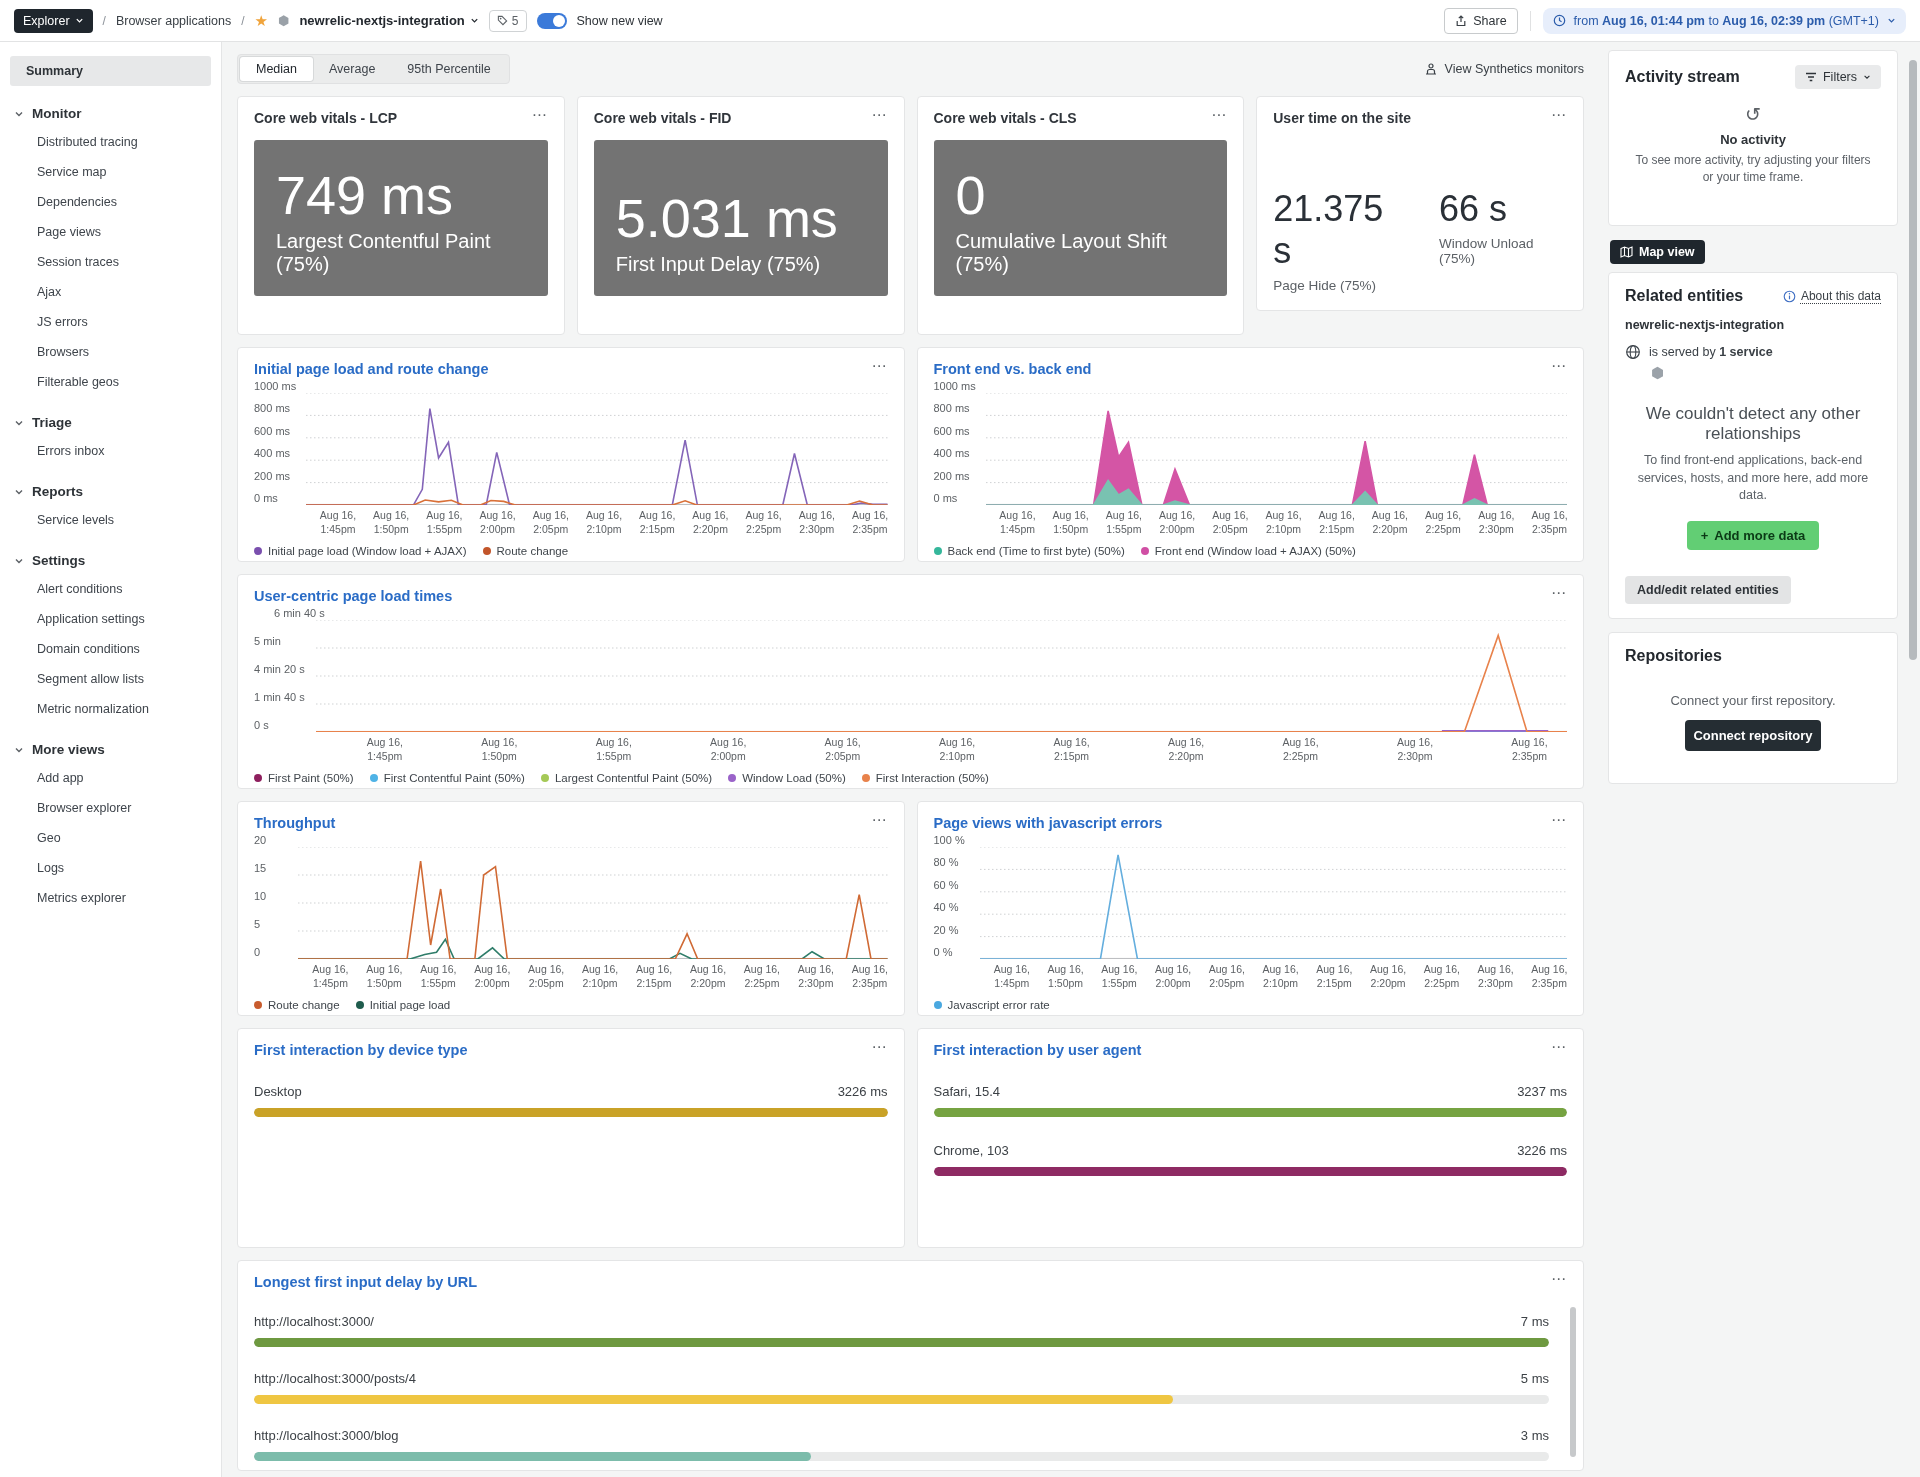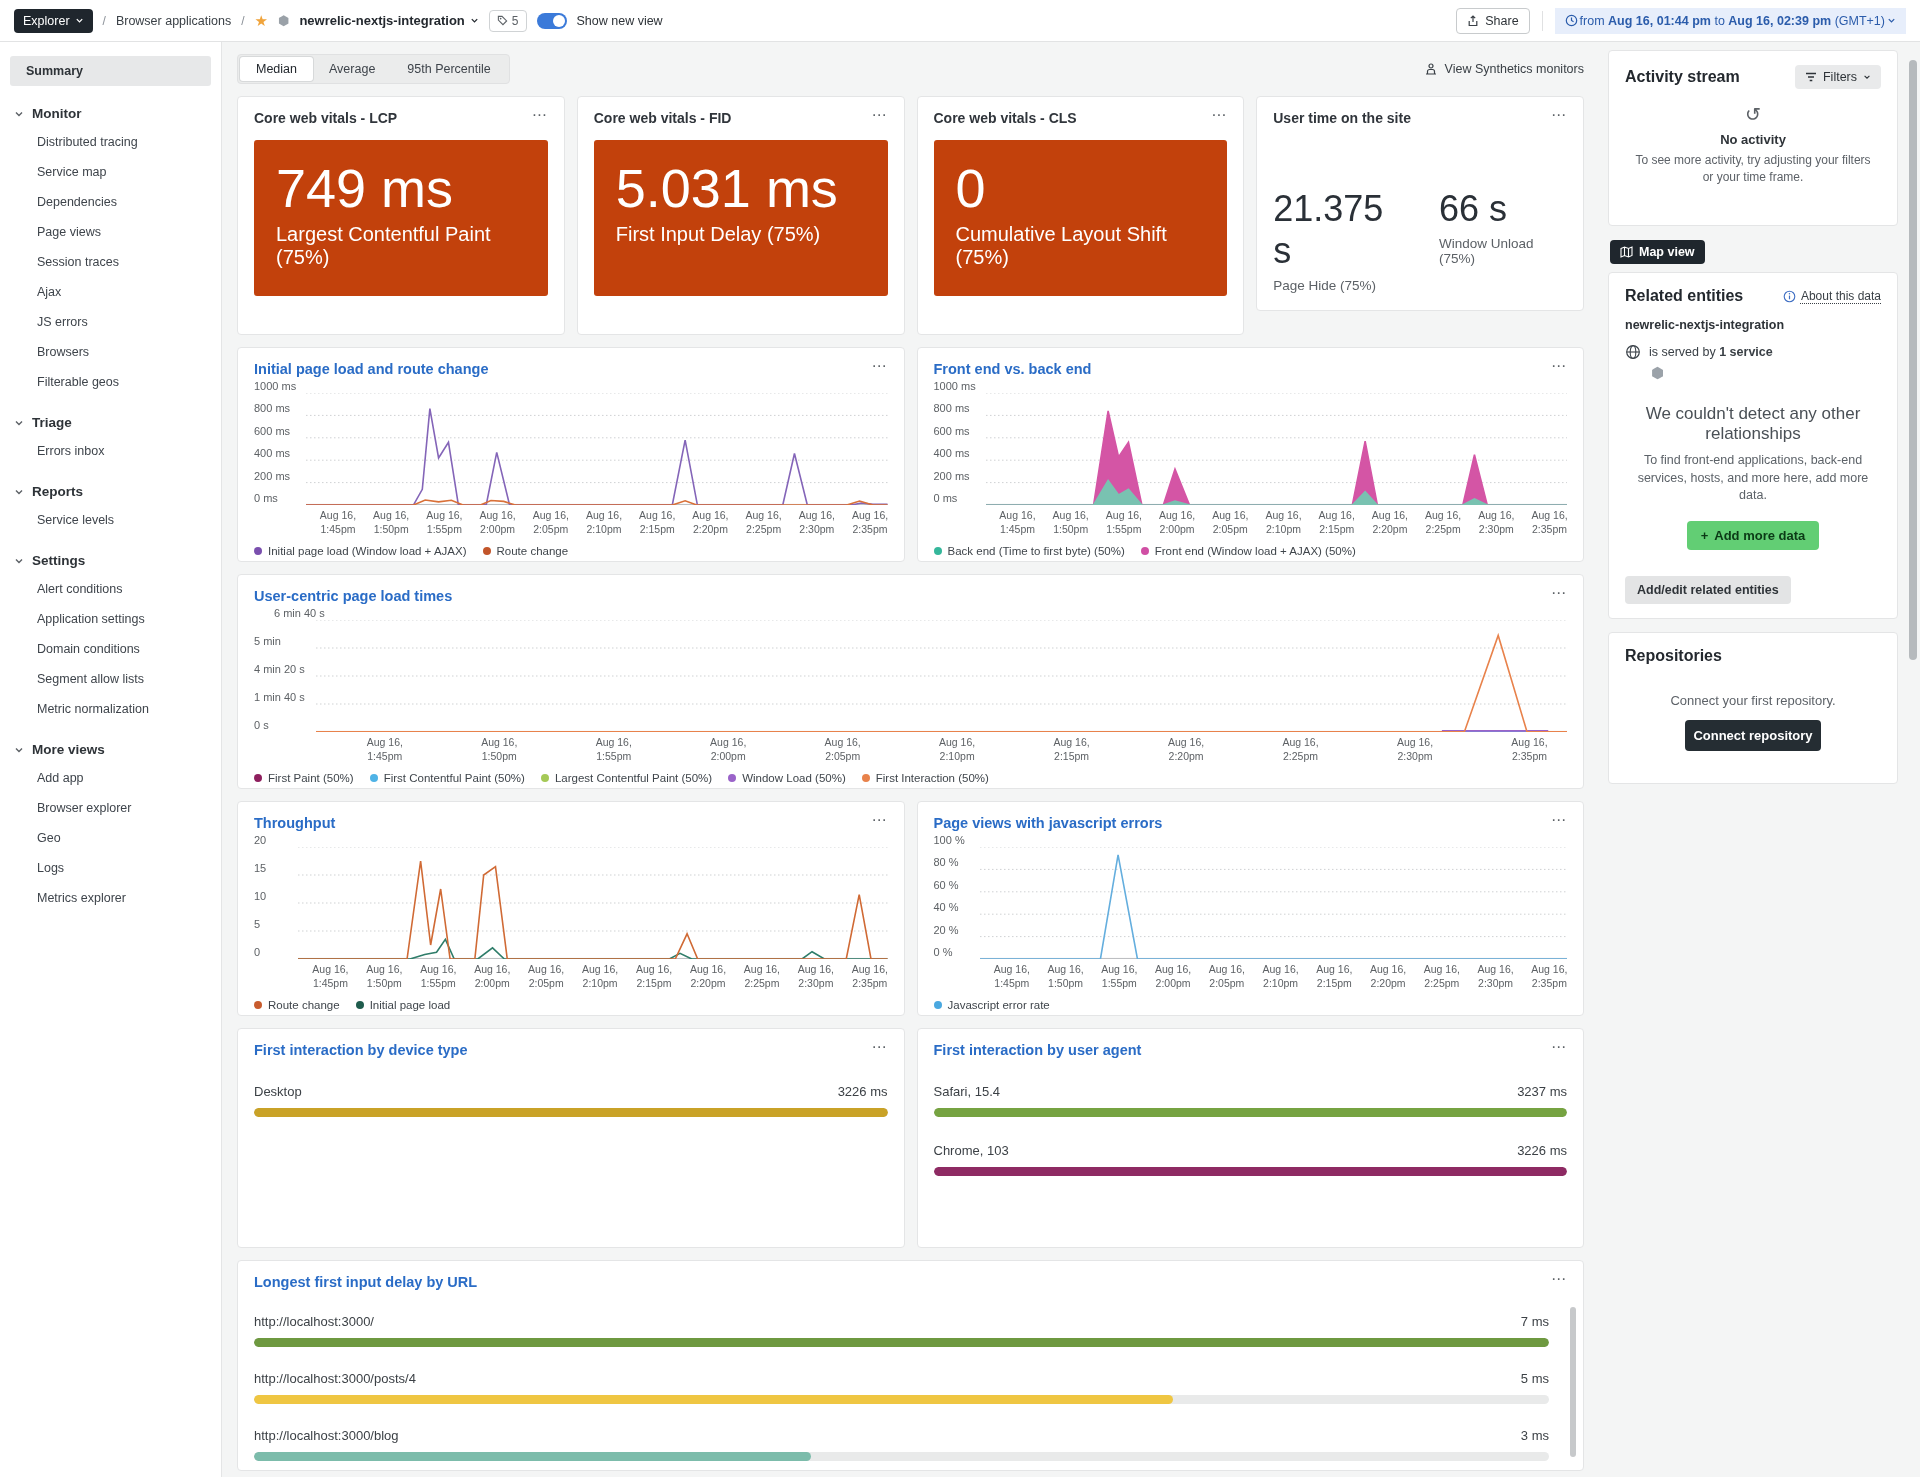--- a/index.html
+++ b/index.html
@@ -16,21 +16,21 @@
   .star-icon { color:#f0a43c; font-size:15px; line-height:1; cursor:pointer; }
   .hex-icon { color:#9aa1a8; font-size:13px; line-height:1; }
   .entity-name { font-size:13px; font-weight:bold; color:#23282e; display:flex; align-items:center; gap:5px; cursor:pointer; }
   .tag-badge { border:1px solid #d0d3d5; border-radius:4px; padding:3px 7px; display:flex; align-items:center; gap:4px; font-size:12px; color:#5c6166; background:#fff; cursor:pointer; }
   .toggle { width:30px; height:16px; border-radius:9px; background:#3b7ad9; position:relative; cursor:pointer; }
   .toggle .knob { position:absolute; right:2px; top:2px; width:12px; height:12px; background:#fff; border-radius:50%; }
   .toggle-label { font-size:12.5px; color:#2e3338; }
   .tb-right { display:flex; align-items:center; gap:12px; }
   .share-btn { border:1px solid #c8cbcd; background:#fff; border-radius:4px; padding:5px 10px; font-size:12.5px; color:#2e3338; display:flex; align-items:center; gap:6px; cursor:pointer; font-family:inherit; }
   .tb-divider { width:1px; height:20px; background:#e0e1e2; }
-  .time-chip { background:#e7eefb; border-radius:0; padding:6px 10px; display:flex; align-items:center; gap:2px; font-size:12.5px; color:#2b5cab; cursor:pointer; }
+  .time-chip { background:#e7eefb; border-radius:8px; padding:6px 10px; display:flex; align-items:center; gap:8px; font-size:12.5px; color:#2b5cab; cursor:pointer; }
   .time-chip b { font-weight:bold; }
 
   
   .body-row { display:flex; flex:1; min-height:0; }
   .sidebar { width:222px; background:#fff; border-right:1px solid #e4e5e6; padding:12px 0 0 0; flex:0 0 auto; }
   .side-summary { margin:2px 10px 8px 10px; background:#e7e8e9; border-radius:3px; padding:8px 16px; font-size:12.5px; font-weight:bold; color:#2e3338; cursor:pointer; }
   .side-section { display:flex; align-items:center; gap:8px; padding:12px 14px 6px 14px; font-size:13.5px; font-weight:bold; color:#2e3338; cursor:pointer; margin-top:6px; }
   .side-section svg { color:#5c6166; }
   .side-item { padding:8px 16px 8px 37px; font-size:12.5px; color:#3e444b; cursor:pointer; }
 
@@ -43,21 +43,21 @@
 
   .card { background:#fff; border:1px solid #e4e5e6; border-radius:4px; position:relative; }
   .row { display:flex; gap:12px; margin-bottom:12px; }
   .card-title-row { display:flex; justify-content:space-between; align-items:flex-start; }
   .menu-dots { color:#5c6166; font-size:15px; line-height:10px; cursor:pointer; letter-spacing:1px; }
   .bb-title { font-size:14px; font-weight:bold; color:#30353b; }
   .chart-title { font-size:14.5px; font-weight:bold; color:#2a6cc6; cursor:pointer; }
 
   
   .bb-card { flex:1; height:239px; padding:13px 16px; }
-  .bb-box { margin-top:14px; height:156px; background:#c2410c; border-radius:3px; color:#fff; padding:20px 22px; display:flex; flex-direction:column; justify-content:flex-start; }
+  .bb-box { margin-top:14px; height:156px; background:#737373; border-radius:3px; color:#fff; padding:20px 22px; display:flex; flex-direction:column; justify-content:flex-end; }
   .bb-value { font-size:54px; font-weight:500; line-height:1.05; }
   .bb-label { font-size:20px; margin-top:6px; }
   .ut-card { flex:1; height:215px; padding:13px 16px; }
   .ut-metrics { display:flex; gap:34px; margin-top:62px; }
   .ut-value { font-size:36px; font-weight:500; color:#2a3037; }
   .ut-label { font-size:13.5px; color:#5c6166; margin-top:6px; }
 
   
   .chart-card { height:215px; padding:13px 16px 10px 16px; overflow:hidden; }
   .chart-card.half { flex:1; min-width:0; }

